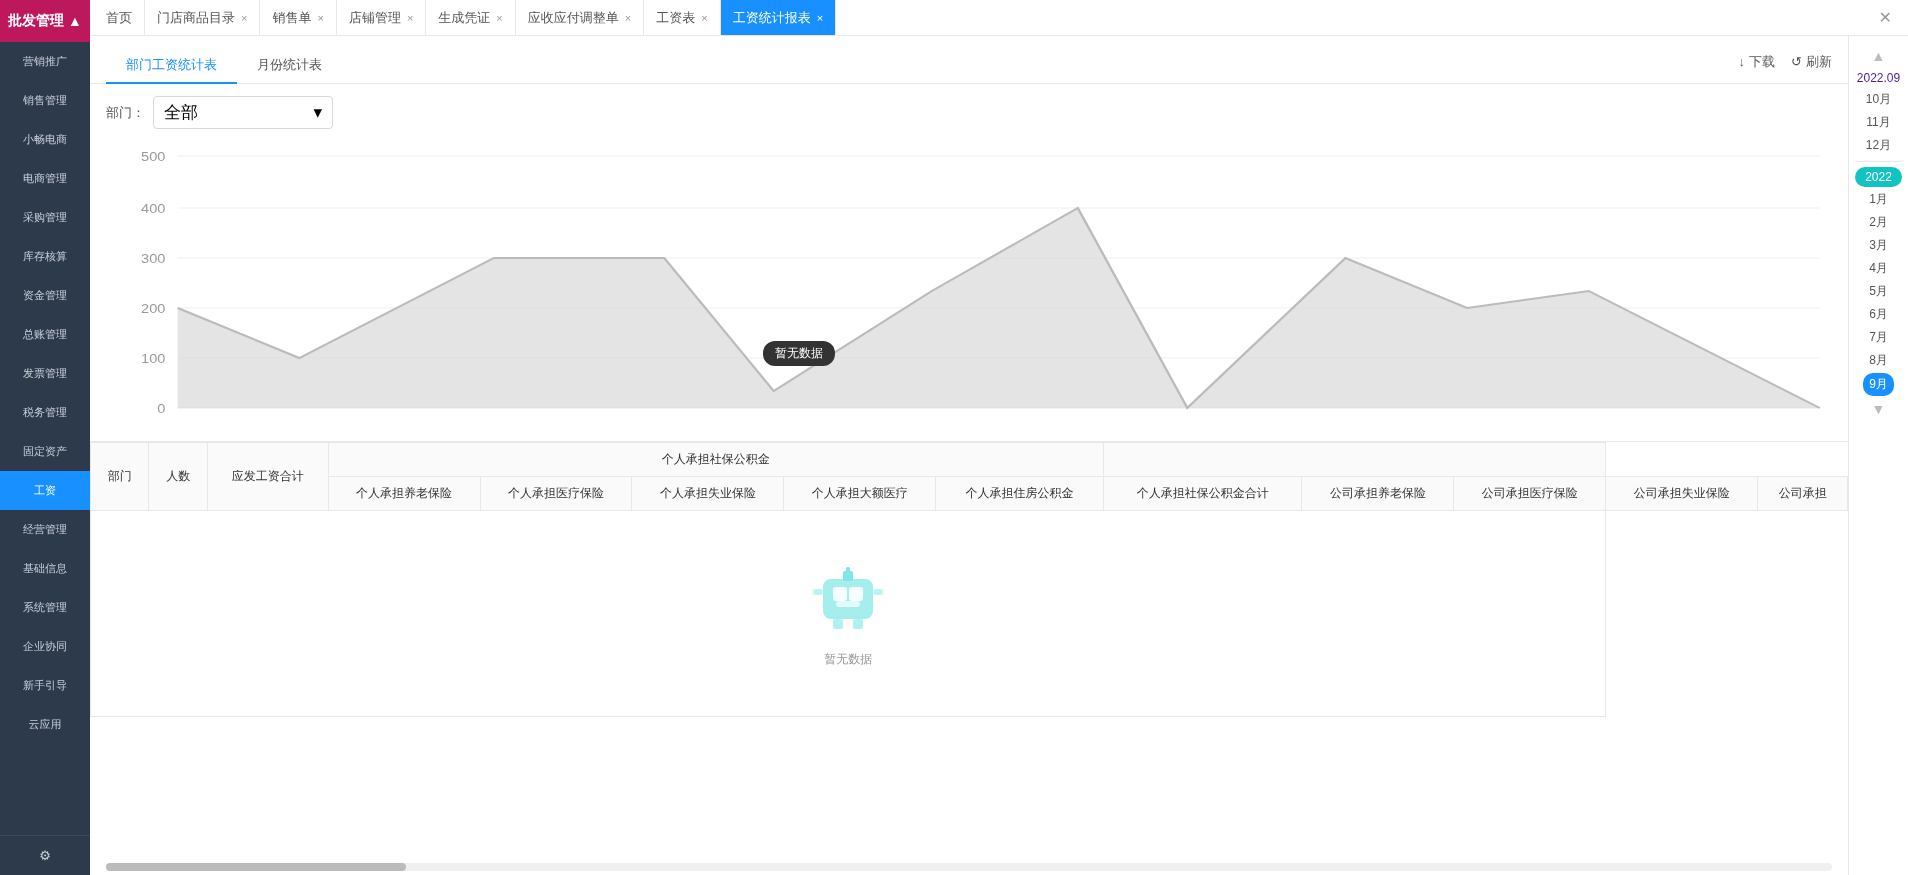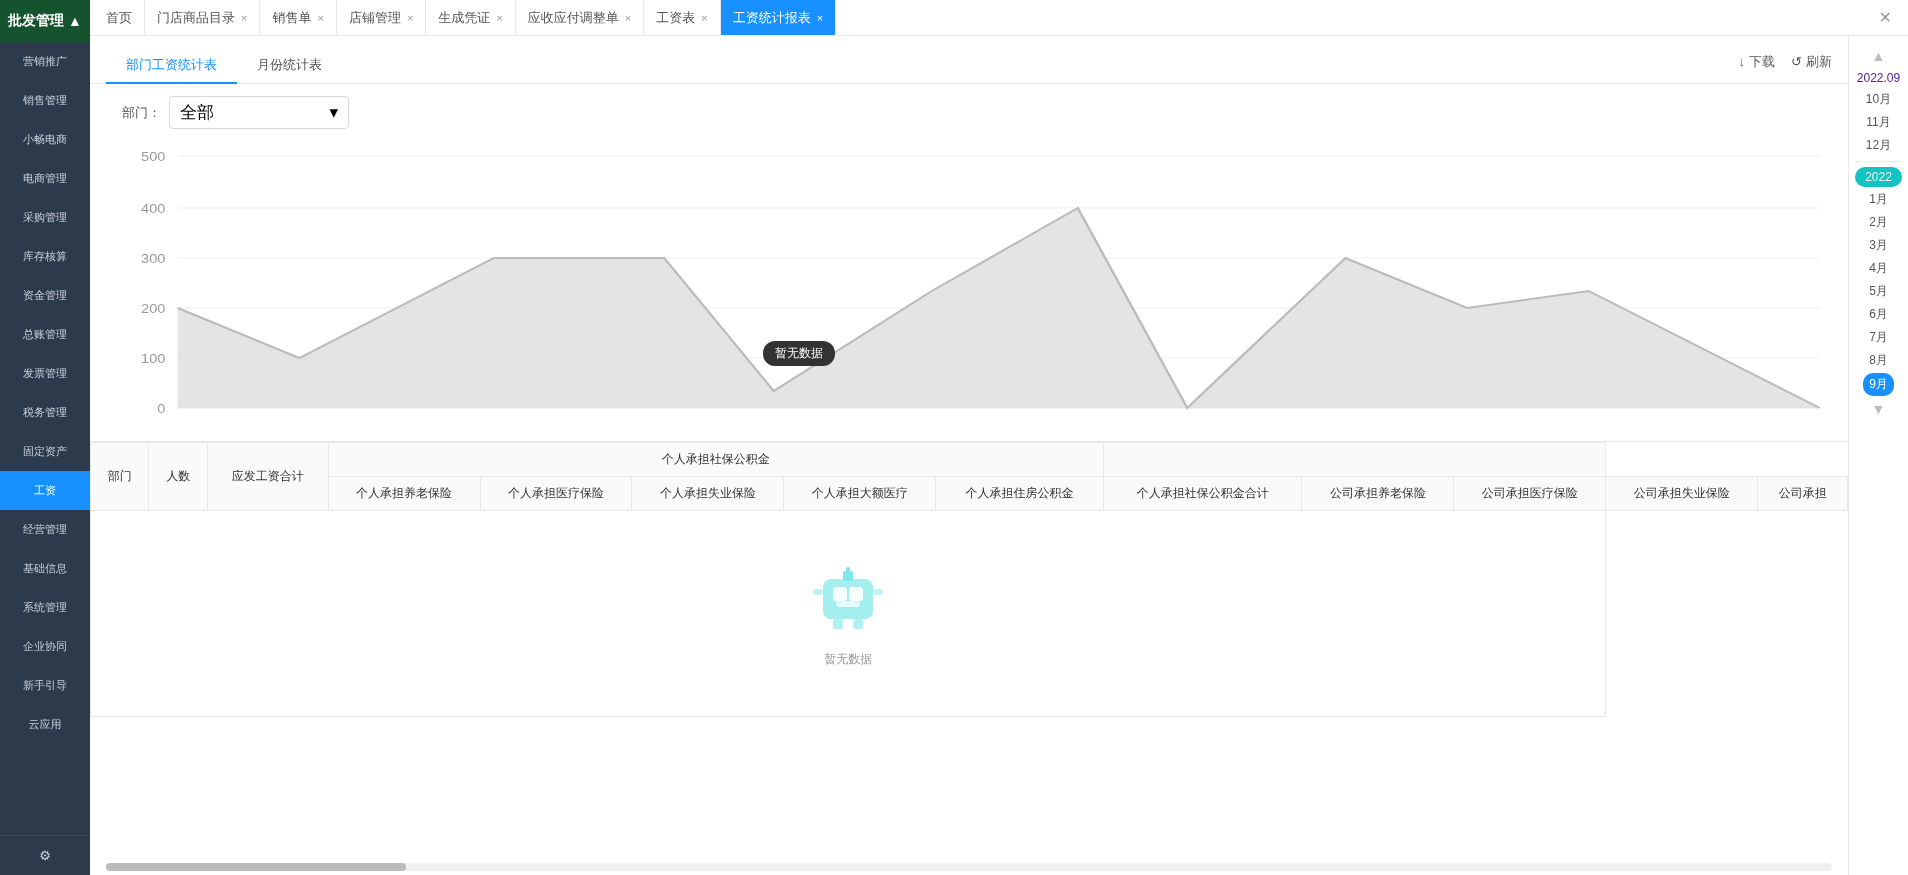--- a/index.html
+++ b/index.html
@@ -9,21 +9,21 @@
     .sidebar {
       width: 90px;
       background: #2d3a4b;
       color: #c8d0db;
       display: flex;
       flex-direction: column;
       height: 100%;
       flex-shrink: 0;
     }
     .sidebar-top {
-      background: #14532d;
+      background: #be185d;
       color: #fff;
       padding: 12px 8px;
       font-size: 14px;
       font-weight: bold;
       text-align: center;
       display: flex;
       align-items: center;
       justify-content: center;
       gap: 4px;
       cursor: pointer;
@@ -141,21 +141,21 @@
       display: flex;
       align-items: center;
       gap: 4px;
       cursor: pointer;
     }
 
     
     .filter-row {
       display: flex;
       align-items: center;
-      padding: 12px 32px;
+      padding: 12px 16px;
       gap: 8px;
       flex-shrink: 0;
       text-align: right;
     }
     .filter-label { color: #555; font-size: 13px; }
     .filter-select {
       display: flex;
       align-items: center;
       border: 1px solid #d9d9d9;
       border-radius: 4px;

